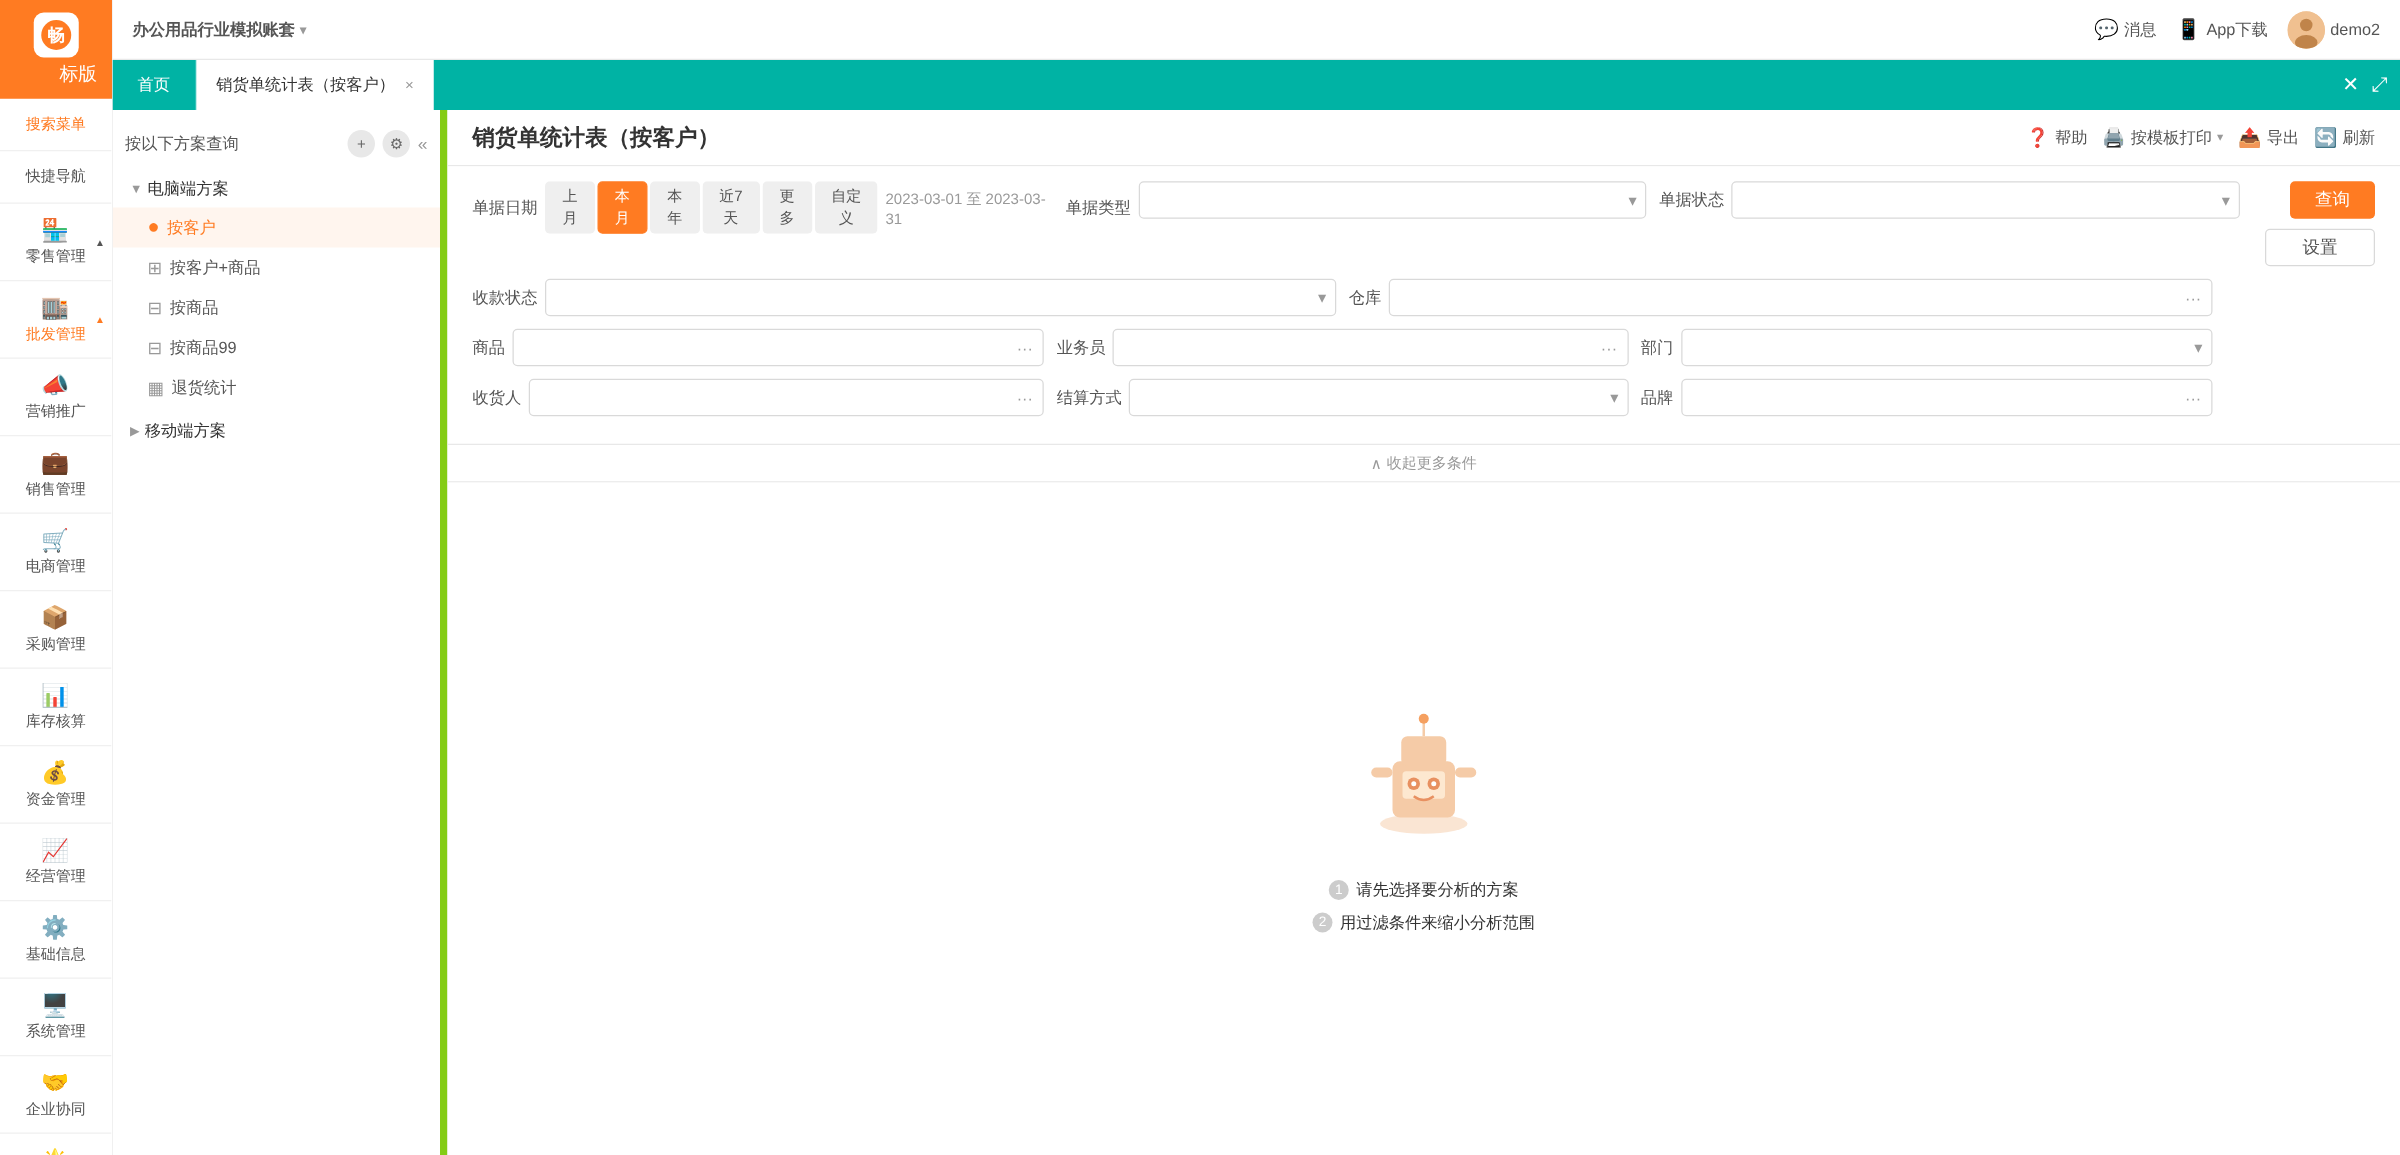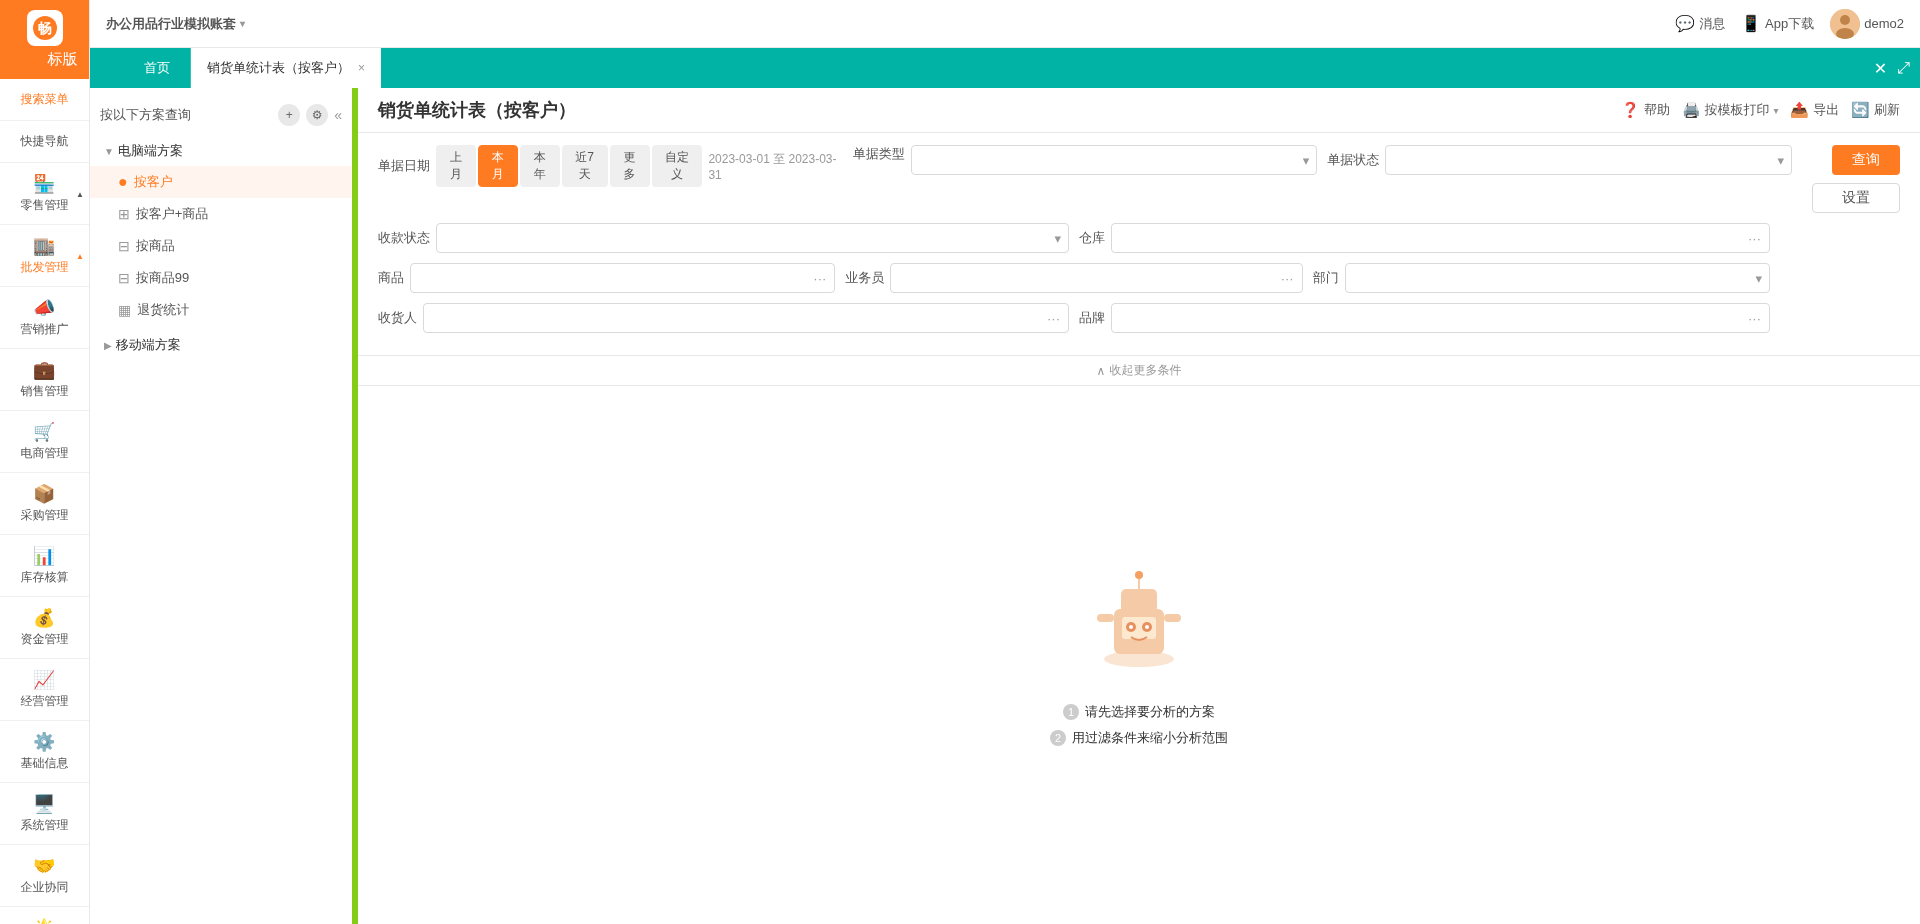--- a/index.html
+++ b/index.html
@@ -90,21 +90,20 @@
     }
     .tab-home {
       padding: 0 20px;
       height: 100%;
       display: flex;
       align-items: center;
       color: white;
       font-size: 13px;
       cursor: pointer;
       border-right: 1px solid rgba(255,255,255,0.2);
-      margin-left: 34px;
     }
     .tab-active {
       background: white;
       padding: 0 16px;
       height: 100%;
       display: flex;
       align-items: center;
       color: #333;
       font-size: 13px;
       cursor: pointer;
@@ -479,21 +478,21 @@
             <div class="date-btns-group">
               <button class="date-btn">上月</button>
               <button class="date-btn active">本月</button>
               <button class="date-btn">本年</button>
               <button class="date-btn">近7天</button>
               <button class="date-btn">更多</button>
               <button class="date-btn">自定义</button>
             </div>
             <span style="font-size:12px;color:#999;">2023-03-01 至 2023-03-31</span>
           </div>
-          <div style="flex:1; display:flex; align-items:flex-start; gap:6px;">
+          <div style="flex:1; display:flex; align-items:flex-end; gap:6px;">
             <span style="font-size:13px;color:#555;white-space:nowrap;">单据类型</span>
             <div class="filter-select-wrapper" style="flex:1;">
               <select><option></option></select>
             </div>
           </div>
           <div style="flex:1; display:flex; align-items:center; gap:6px;">
             <span style="font-size:13px;color:#555;white-space:nowrap;">单据状态</span>
             <div class="filter-select-wrapper" style="flex:1;">
               <select><option></option></select>
             </div>
@@ -543,20 +542,26 @@
         </div>
 
         <div style="display:flex; align-items:center; gap:10px; margin-bottom:10px;">
           <div style="flex:1; display:flex; align-items:center; gap:6px;text-align:center;">
             <span style="font-size:13px;color:#555;white-space:nowrap;">收货人</span>
             <div style="flex:1; height:30px; border:1px solid #d9d9d9; border-radius:4px; background:#fff; display:flex; align-items:center; padding:0 8px; justify-content:flex-end;">
               <span style="color:#999;cursor:pointer;">···</span>
             </div>
           </div>
           <div style="flex:1; display:flex; align-items:center; gap:6px;">
+            <span style="font-size:13px;color:#555;white-space:nowrap;">结算方式</span>
+            <div class="filter-select-wrapper" style="flex:1;">
+              <select><option></option></select>
+            </div>
+          </div>
+          <div style="flex:1; display:flex; align-items:center; gap:6px;">
             <span style="font-size:13px;color:#555;white-space:nowrap;">品牌</span>
             <div style="flex:1; height:30px; border:1px solid #d9d9d9; border-radius:4px; background:#fff; display:flex; align-items:center; padding:0 8px; justify-content:flex-end;">
               <span style="color:#999;cursor:pointer;">···</span>
             </div>
           </div>
           <div style="width:120px;"></div>
         </div>
       </div>
 
       <div class="collapse-bar">

